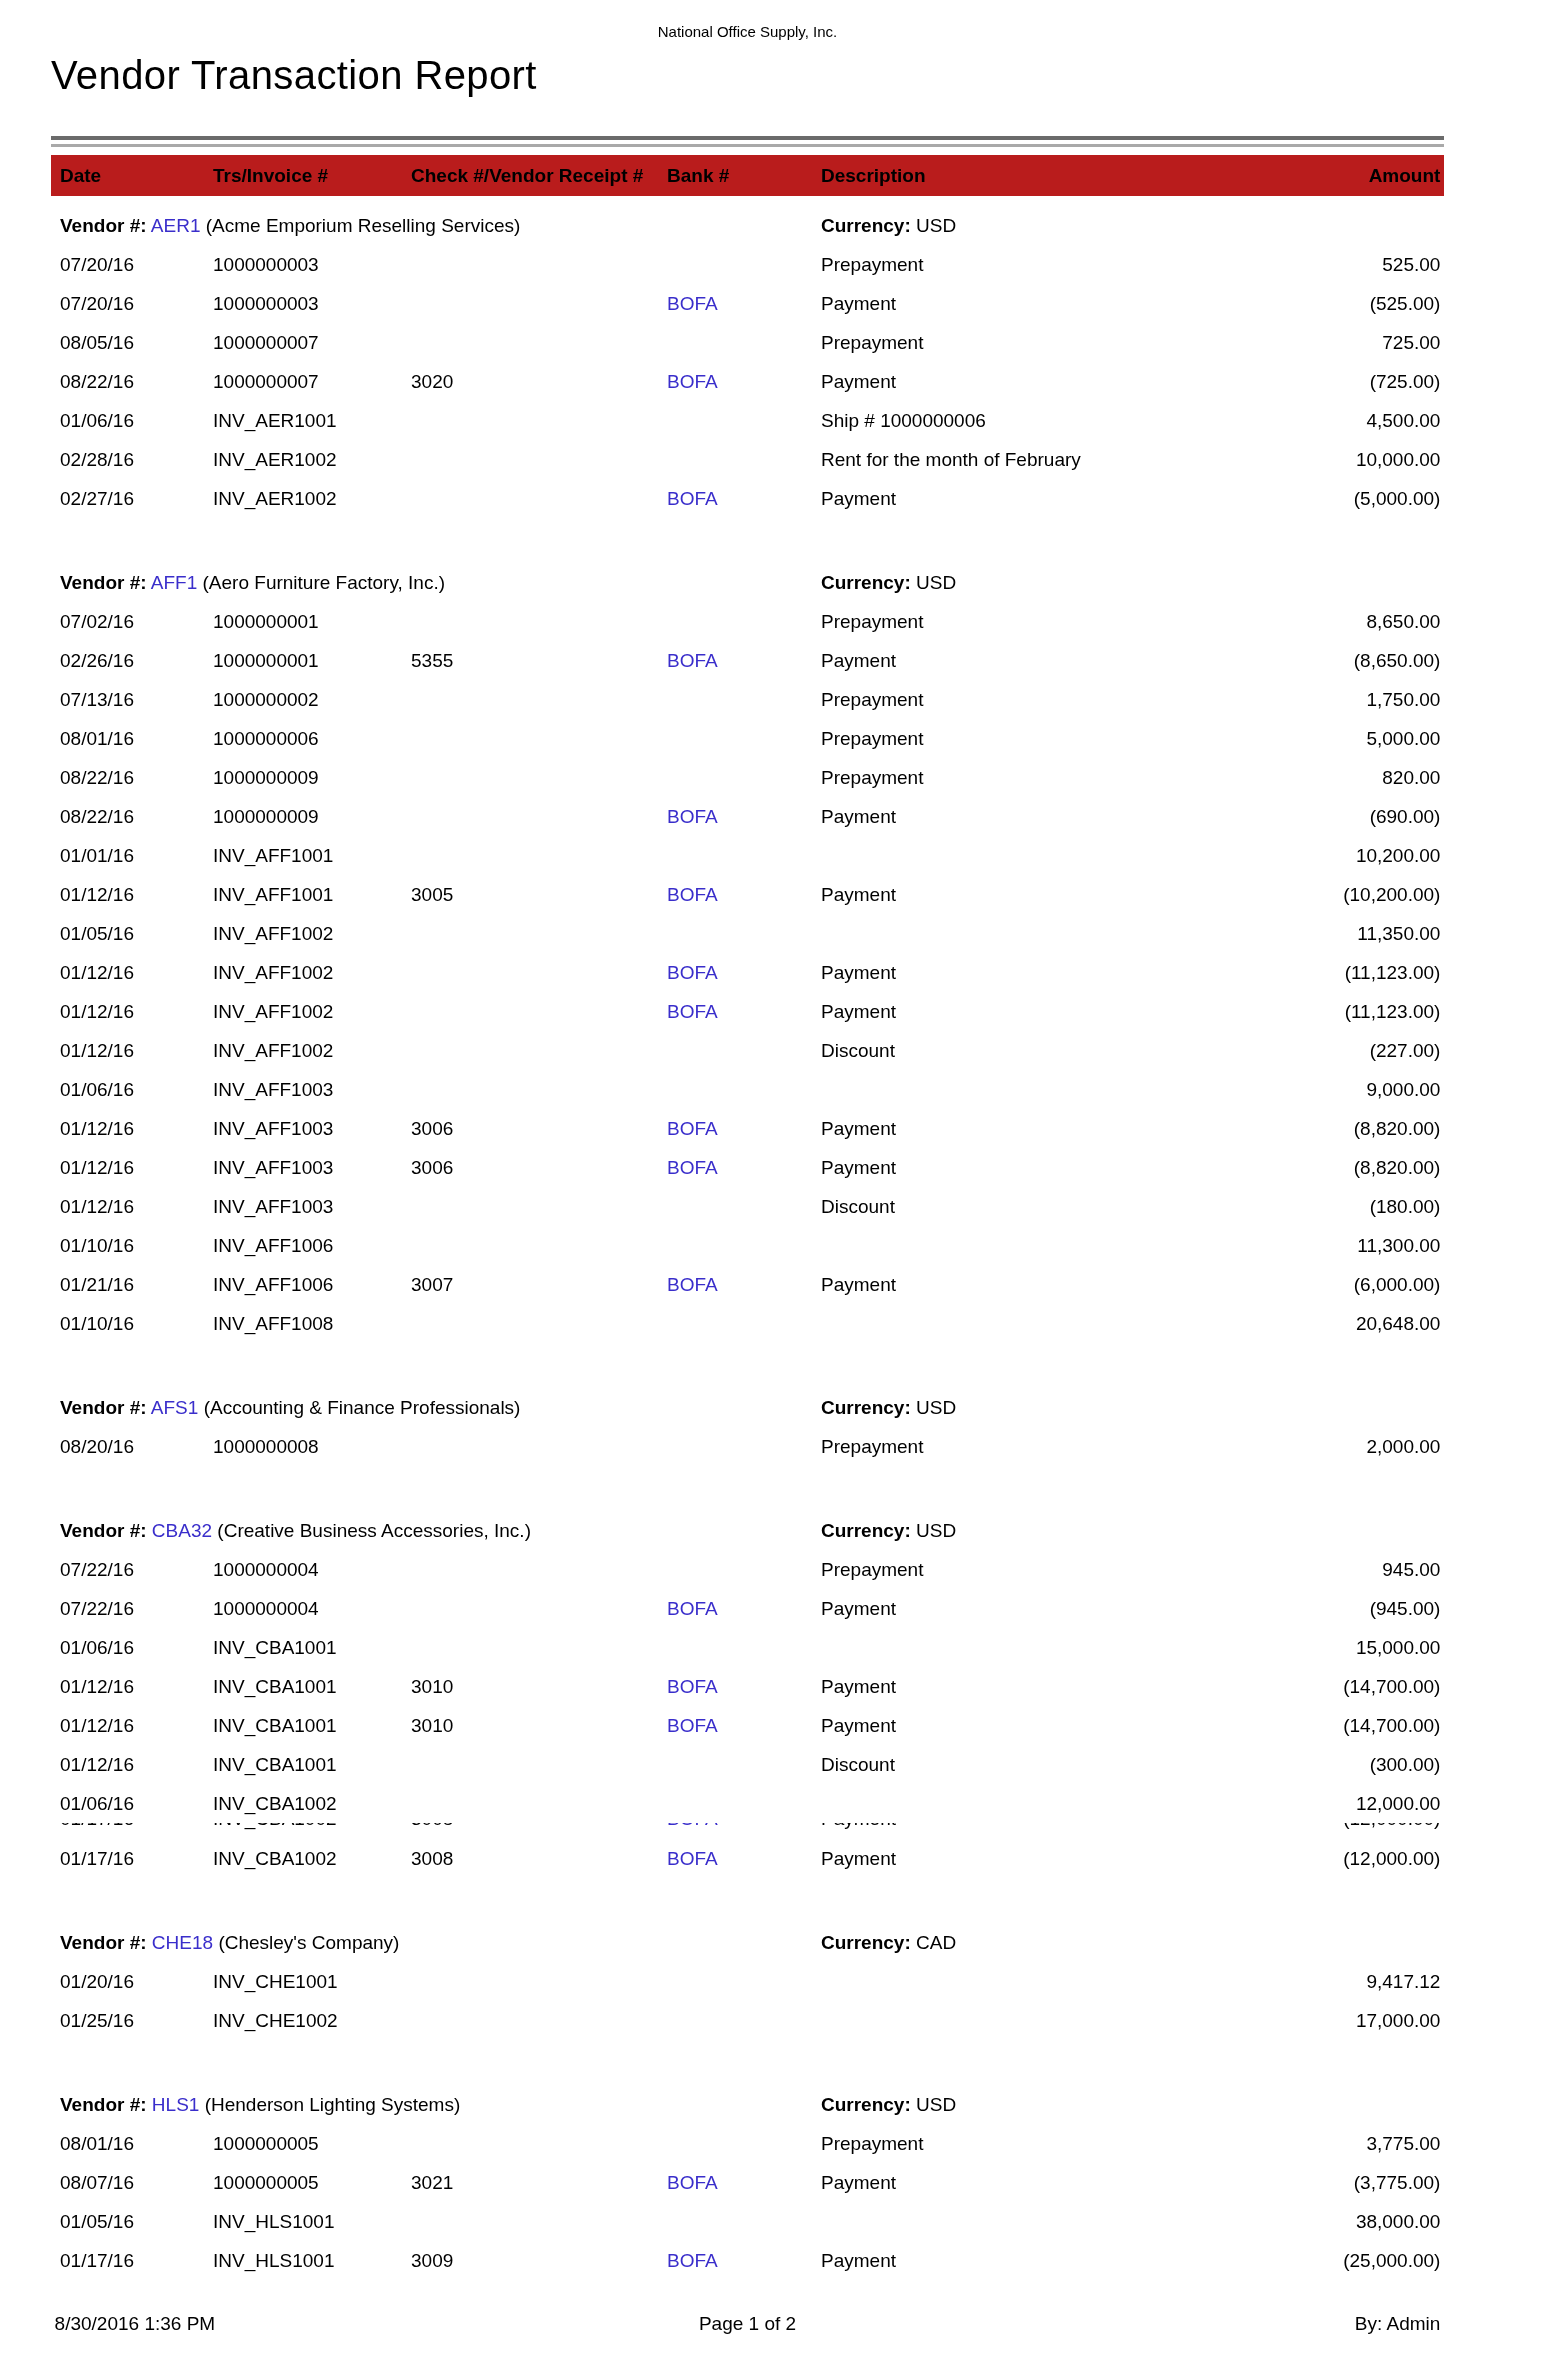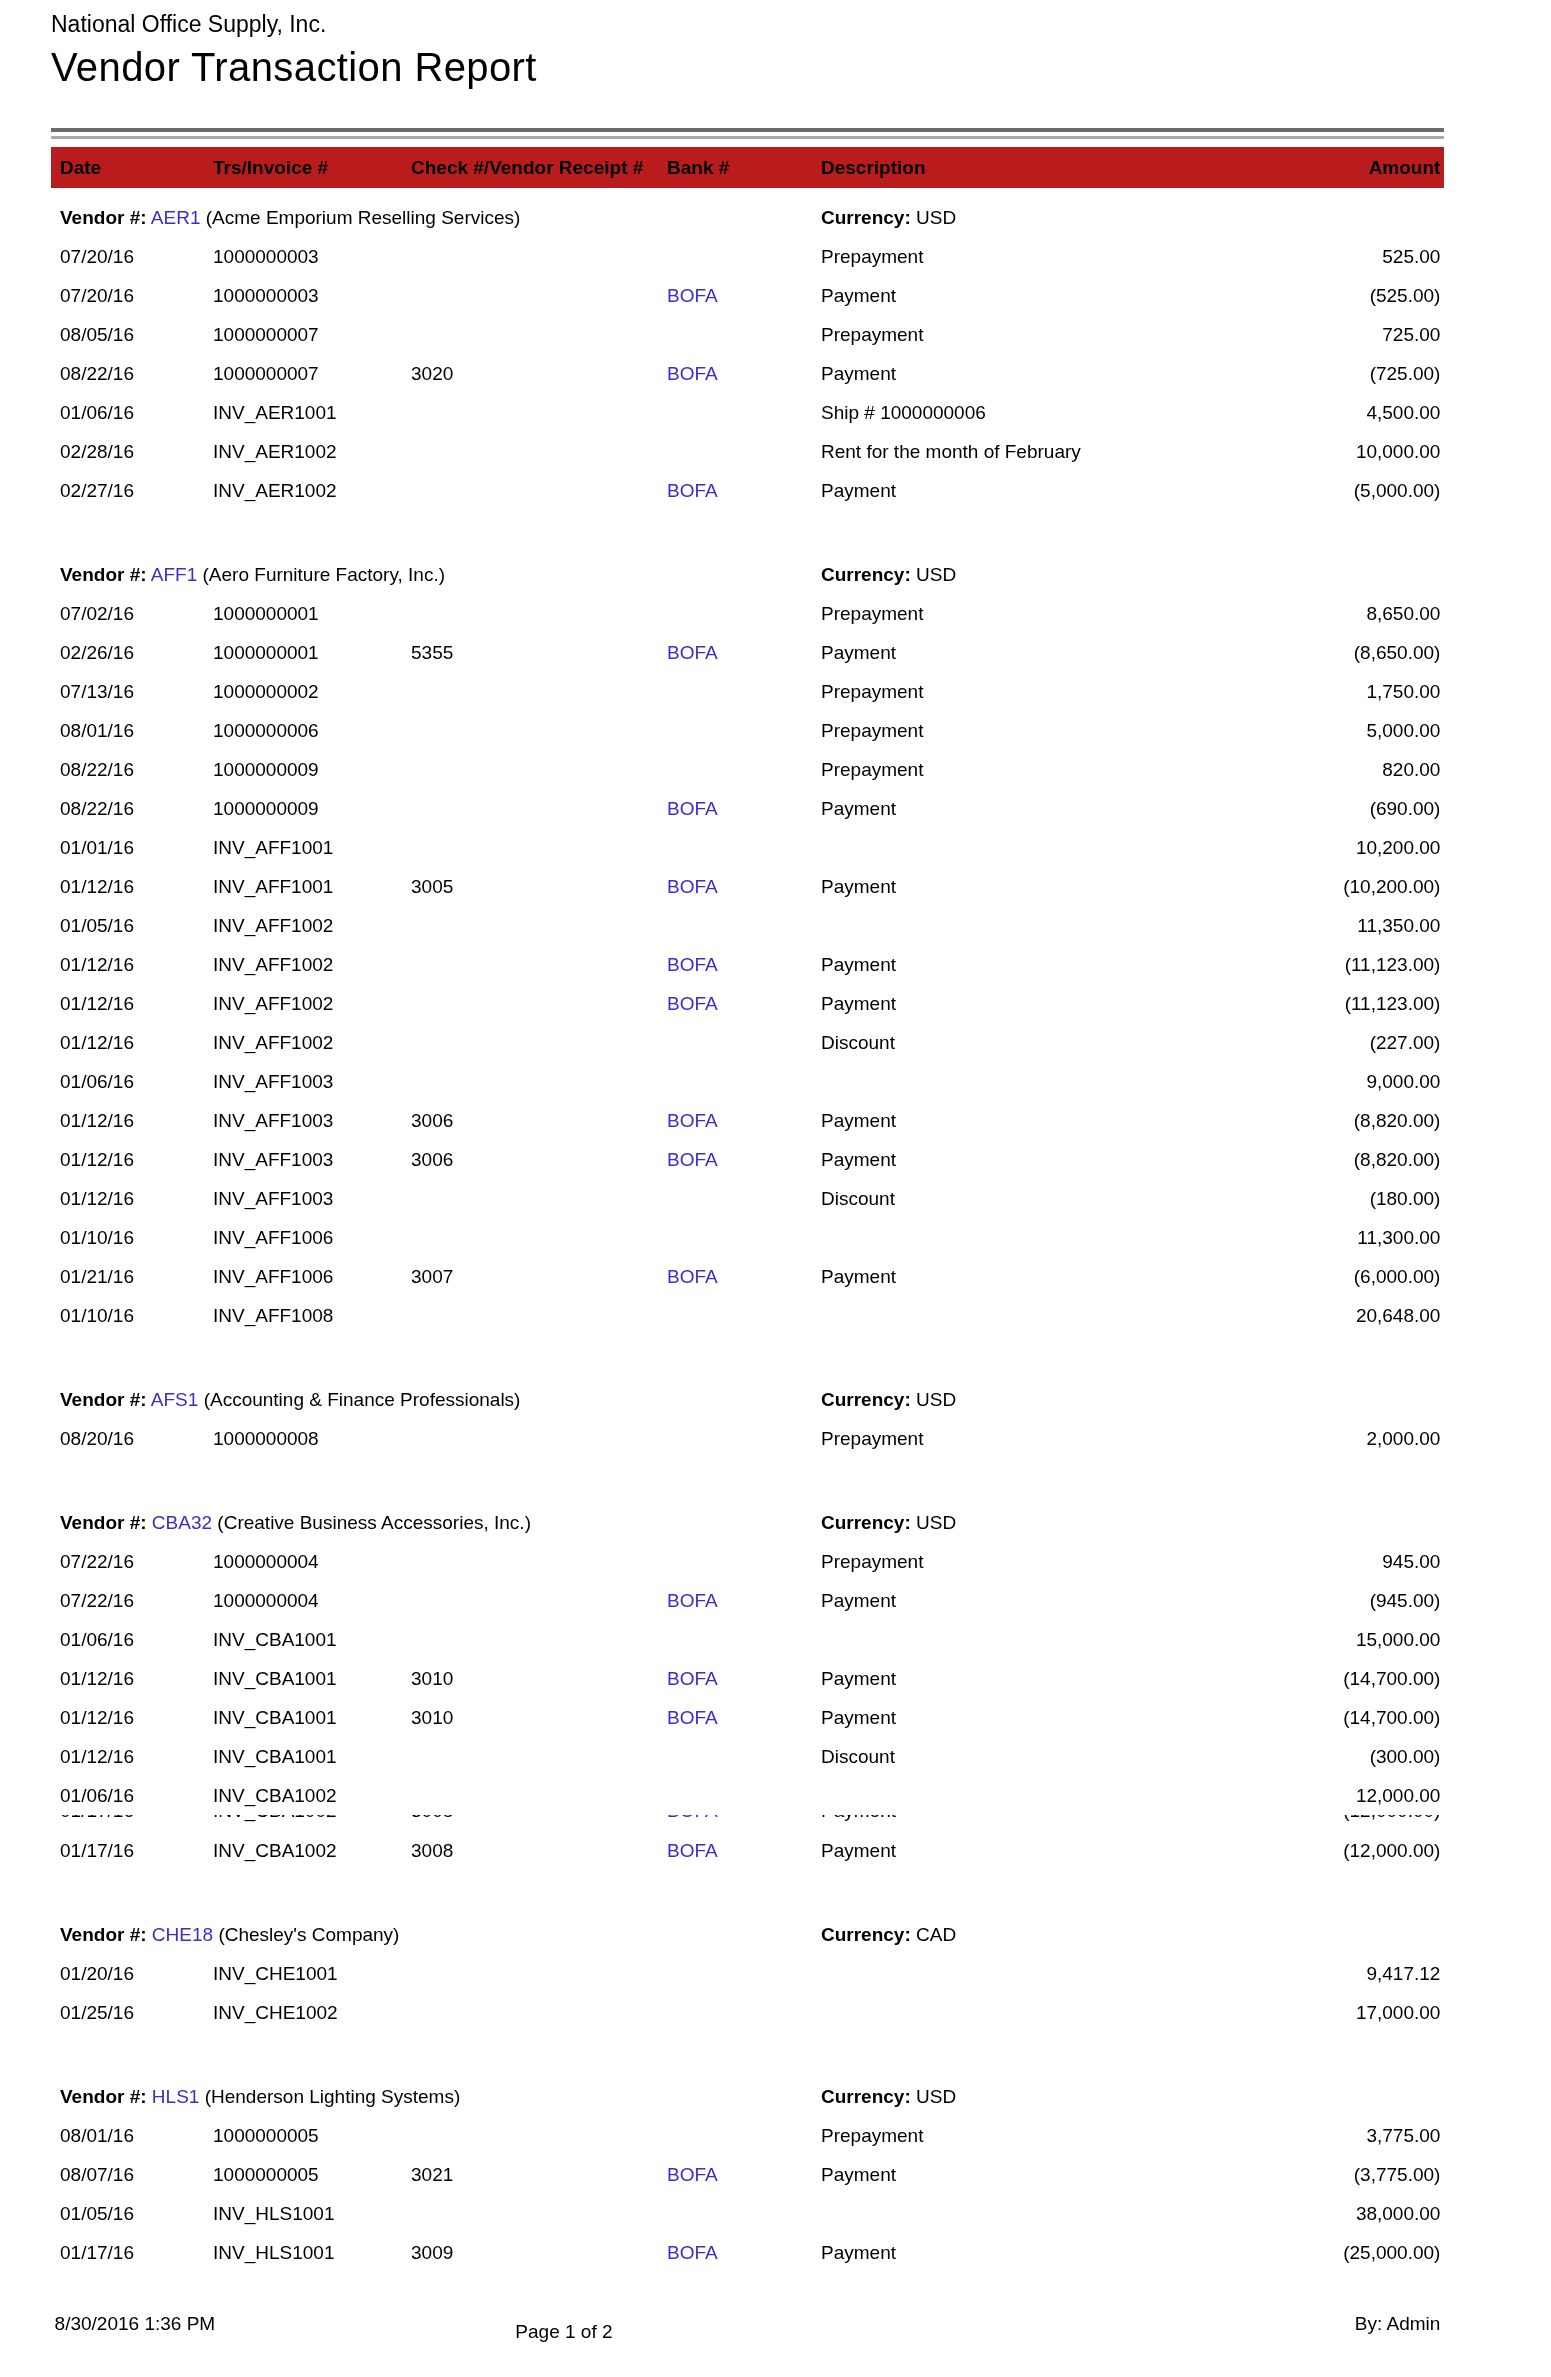--- a/index.html
+++ b/index.html
@@ -2,21 +2,21 @@
 <html style="--accent: #3a2ecb;font-size:14.3px"><head>
 <meta charset="utf-8">
 <style>
   html,body { margin:0; padding:0; background:#ffffff; }
   .page {
     position:relative; width:1551px; height:2377px; background:#ffffff;
     font-family:"Liberation Sans", sans-serif; color:#000; overflow:hidden;
   }
   .content { position:absolute; left:51px; top:0; width:1393px; }
 
-  .company { text-align:left; font-size:23px; line-height:30px; margin-top:9px; }
+  .company { text-align:center; font-size:15px; line-height:30px; margin-top:17px; }
   .title   { text-align:left; font-size:40px; line-height:57px; font-weight:400; letter-spacing:0.4px; }
 
   .rule-dark  { margin-top:32px; height:3.6px; background:#6b6b6b; }
   .rule-light { margin-top:4.5px;  height:2.7px; background:#a9a9a9; }
 
   .grid { display:grid; grid-template-columns:162px 198px 256px 154px 447px 176px; }
   .c { overflow:hidden; white-space:nowrap; }
   .col-date { padding-left:9px; }
   .col-amount { text-align:right; padding-right:3.6px; }
 
@@ -38,21 +38,21 @@
   
   .clip-row { height:9px; overflow:hidden; margin-bottom:7.1px; }
   .clip-row .row { margin-top:-24px; }
 
   .footer {
     position:absolute; left:51px; top:2309px; width:1393px;
     display:grid; grid-template-columns:1fr 1fr 1fr;
     font-size:19px; line-height:30px;
   }
   .footer .f-left  { padding-left:3.6px; text-align:left; }
-  .footer .f-mid   { text-align:left;margin-top:8px; }
+  .footer .f-mid   { text-align:center; }
   .footer .f-right { text-align:right; padding-right:3.6px; }
 </style>
 </head>
 <body>
 
 <div class="page">
   <div class="content">
 
     <div class="company">National Office Supply, Inc.</div>
     <div class="title">Vendor Transaction Report</div>

